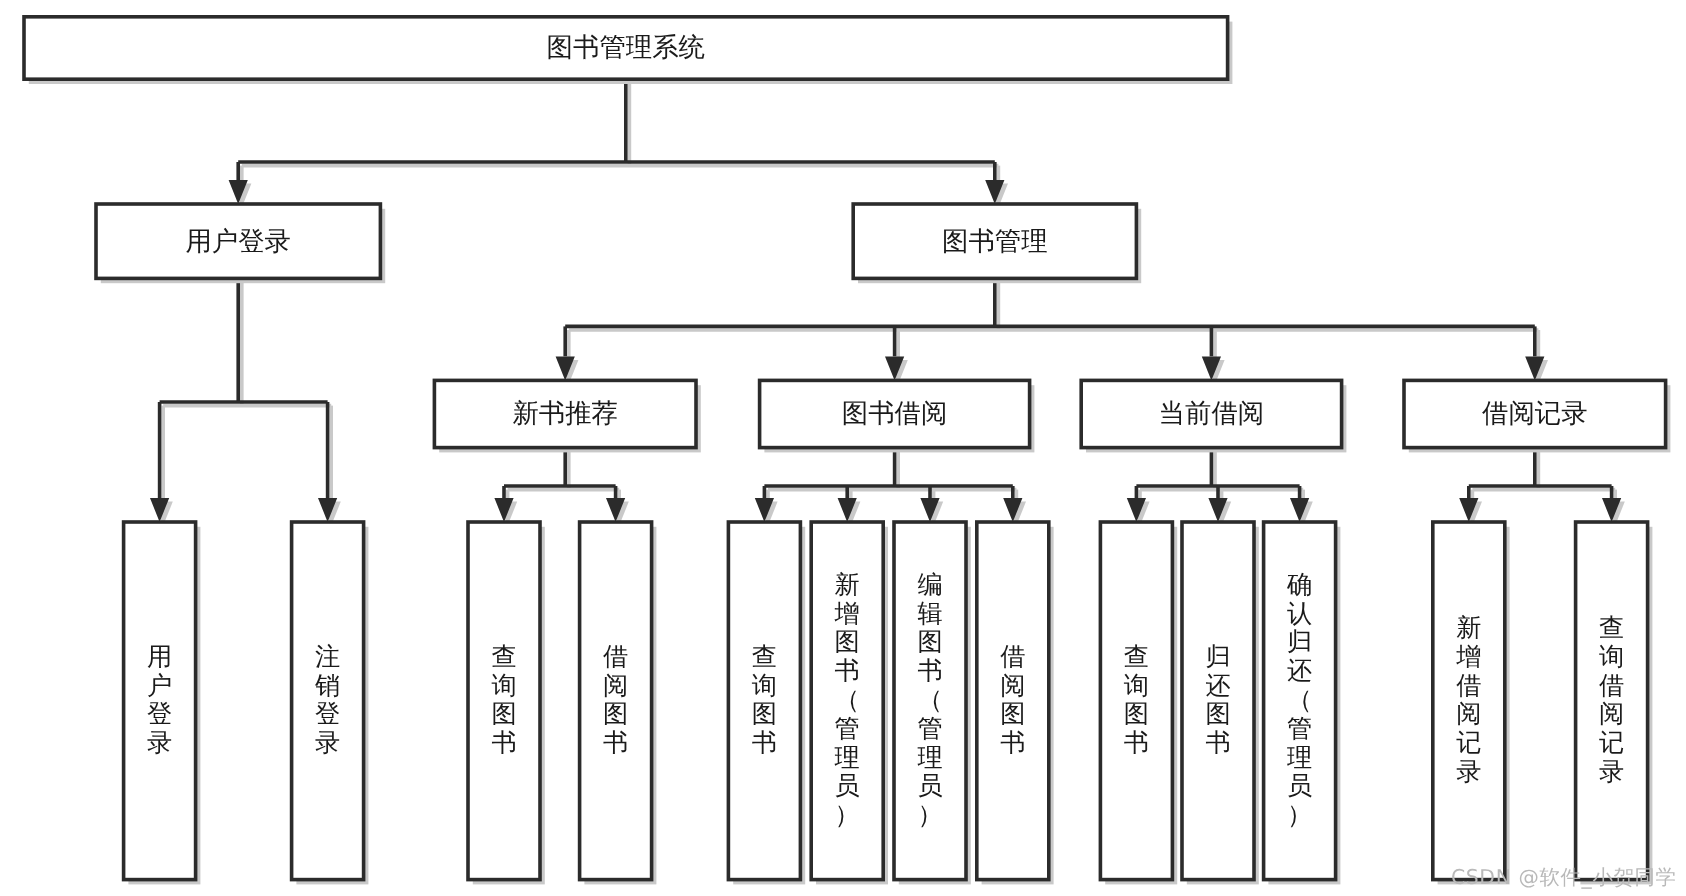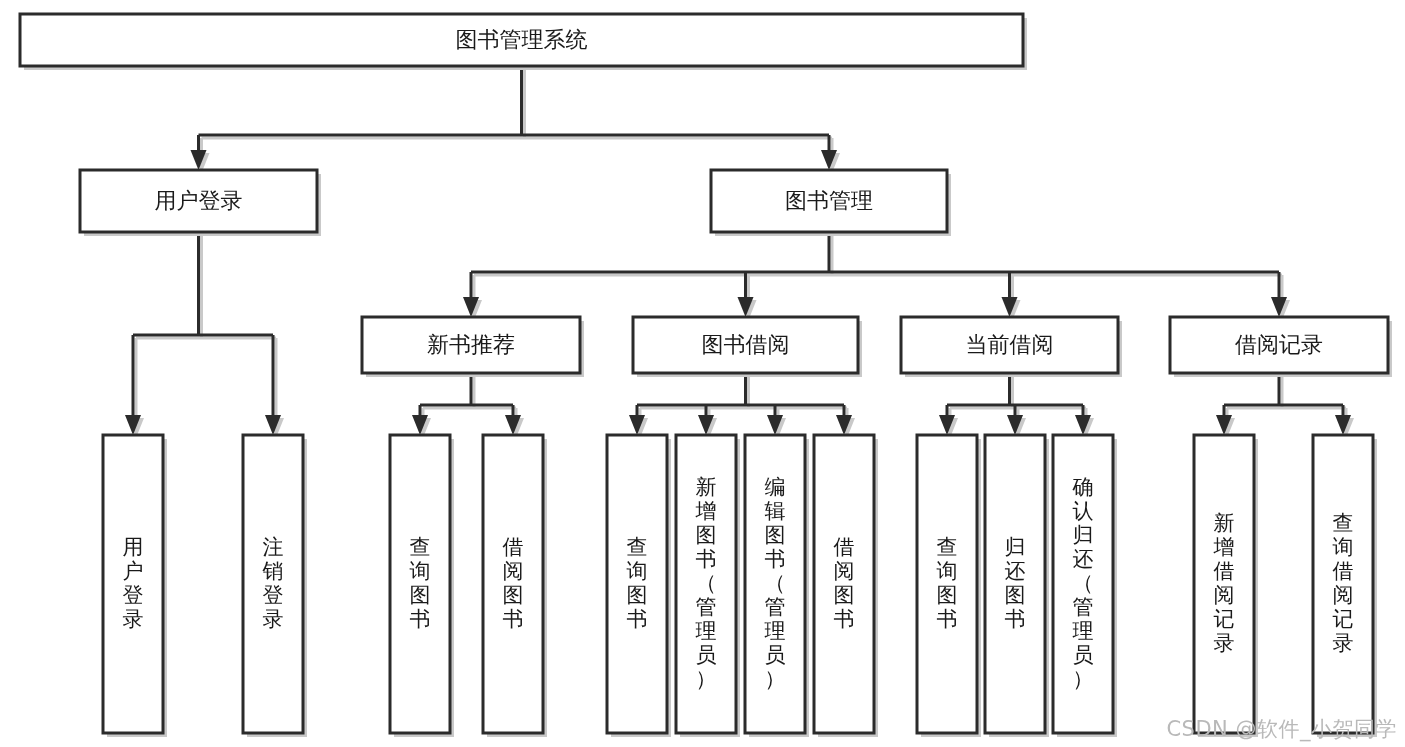--- a/index.html
+++ b/index.html
@@ -18,21 +18,21 @@
       font-size:22px;
       text-anchor:middle;
       dominant-baseline:middle;
   }
   text.node-label.vertical{font-size:21px;}
   .watermark{
       position:absolute;
       right:8px;
       bottom:4px;
       font-family:"DejaVu Sans","Liberation Sans",sans-serif;
-      font-size:21px;
+      font-size:17px;
       color:#b9b9b9;
       letter-spacing:0.5px;
       white-space:nowrap;
       pointer-events:none;
   }
 </style>
 </head>
 <body>
 
 <div id="diagram-root">

